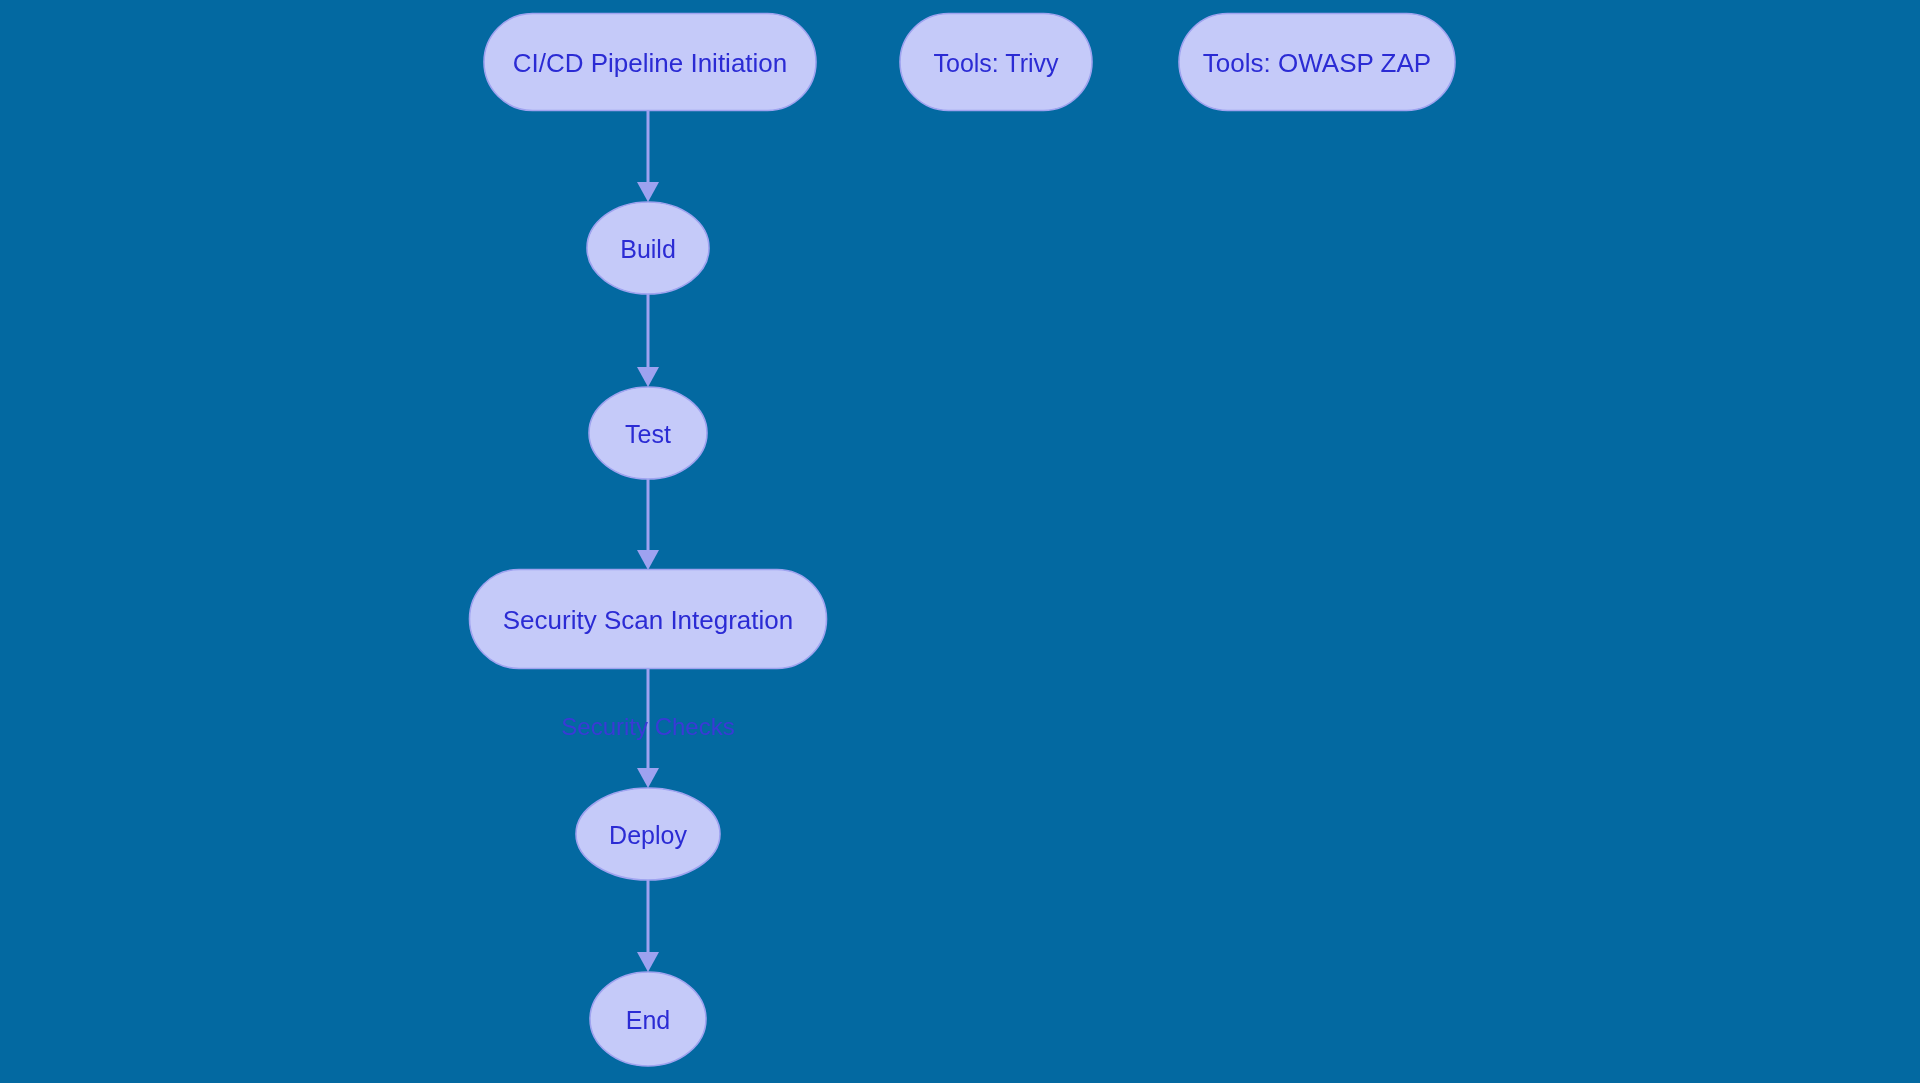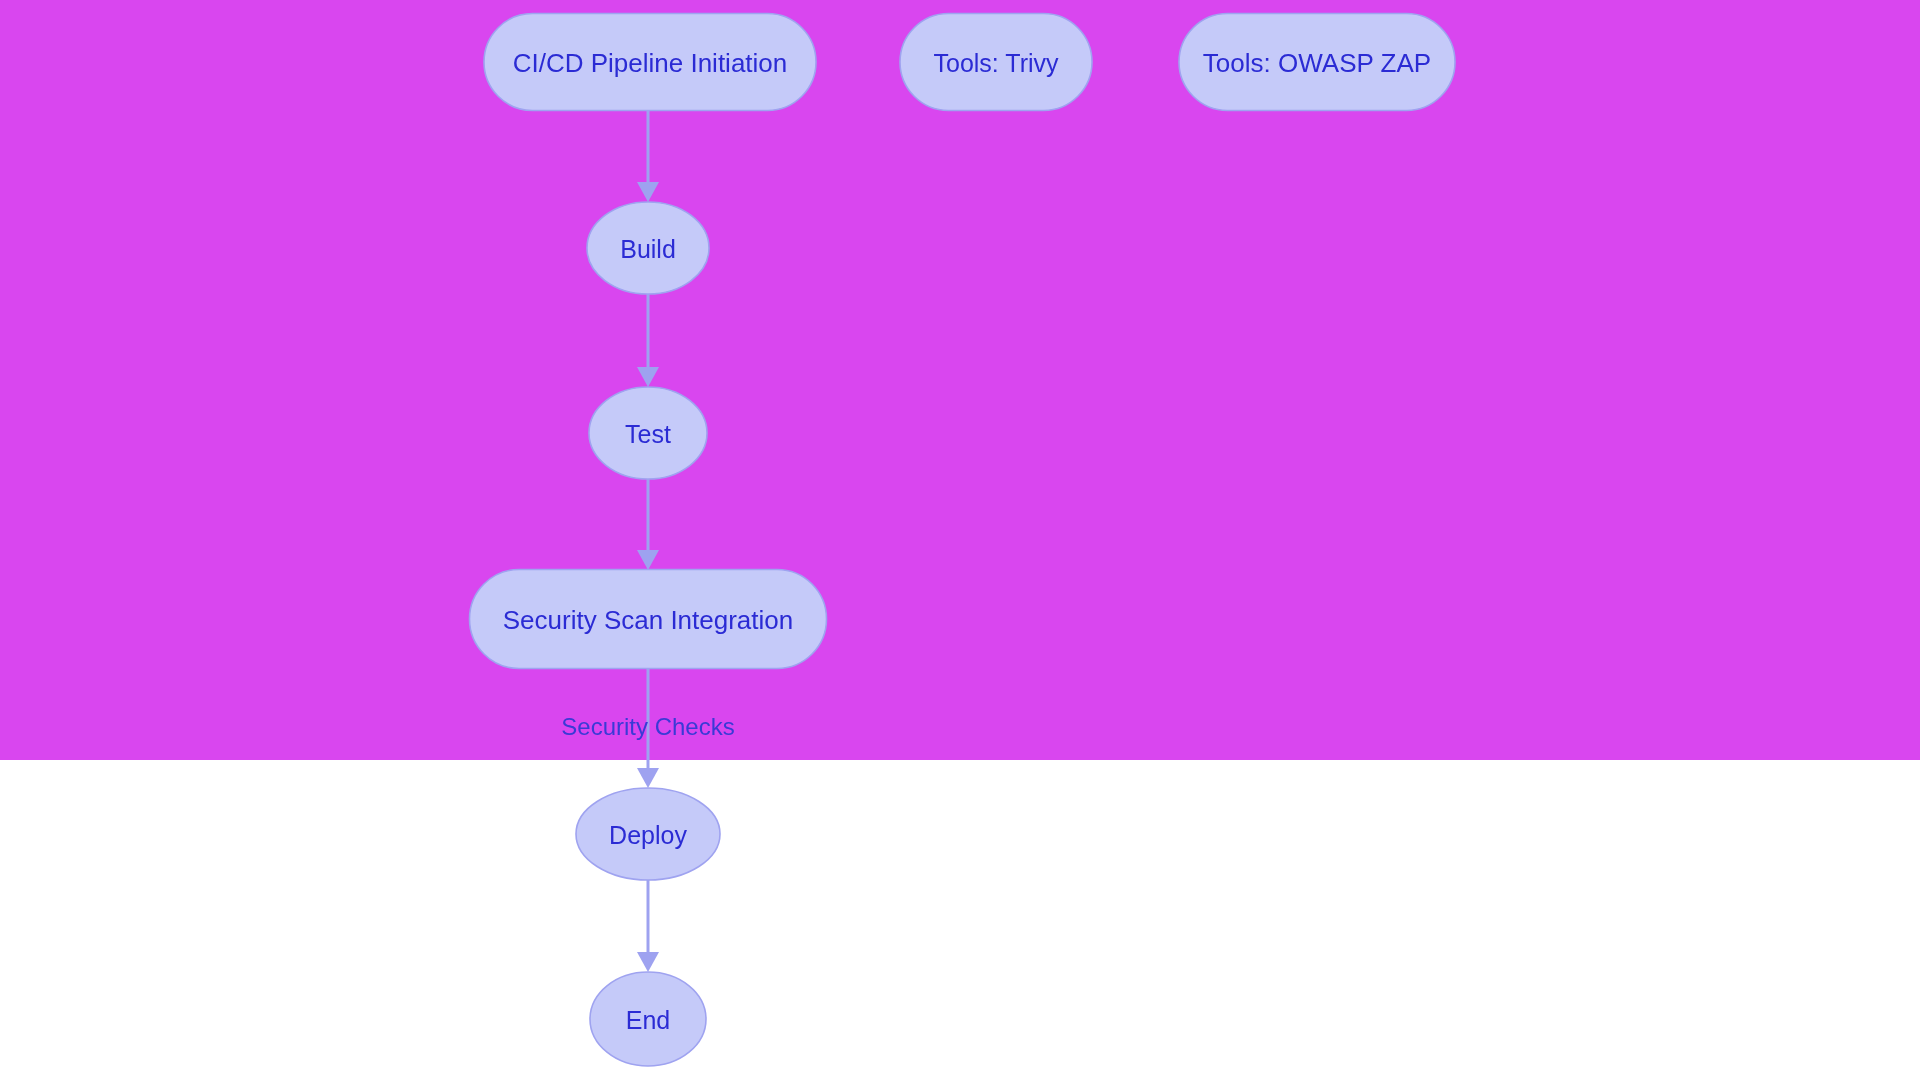--- a/index.html
+++ b/index.html
@@ -10,22 +10,22 @@
   }
   body {
     width: 1920px;
     height: 1083px;
     overflow: hidden;
     font-family: "Liberation Sans", sans-serif;
   }
   #flowchart-root {
     position: relative;
     width: 1920px;
-    height: 760px;
-    background: #d946ef;
+    height: 1083px;
+    background: #0369a1;
   }
   svg#flow-svg {
     display: block;
     width: 1920px;
     height: 1083px;
   }
   .node-shape {
     fill: #c5caf9;
     stroke: #9fa3f0;
     stroke-width: 1.6;

